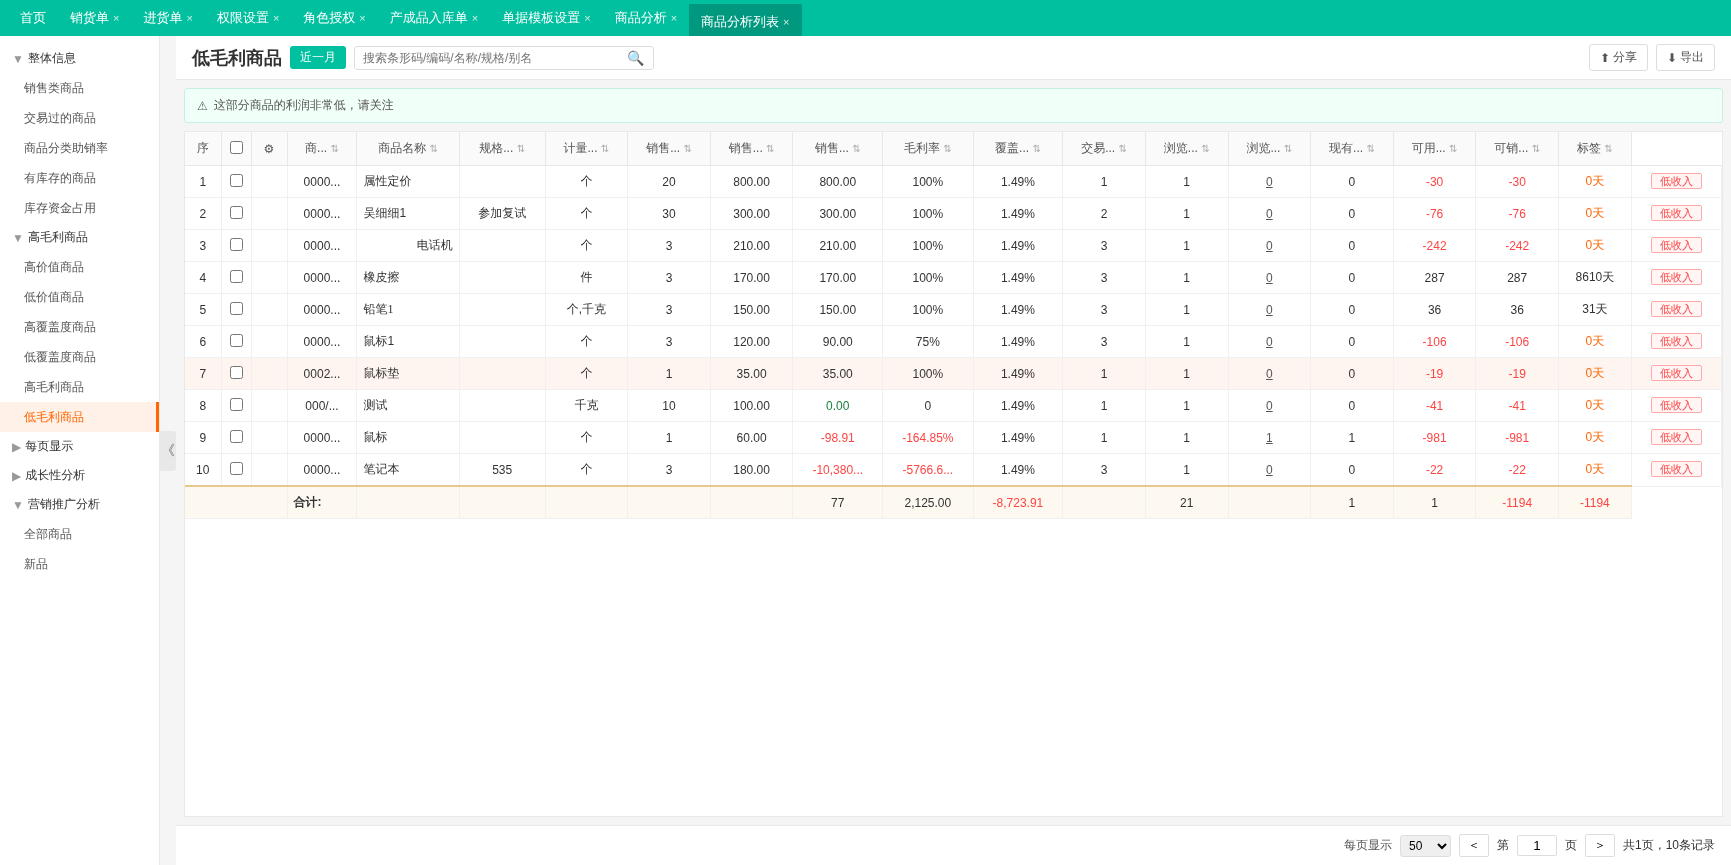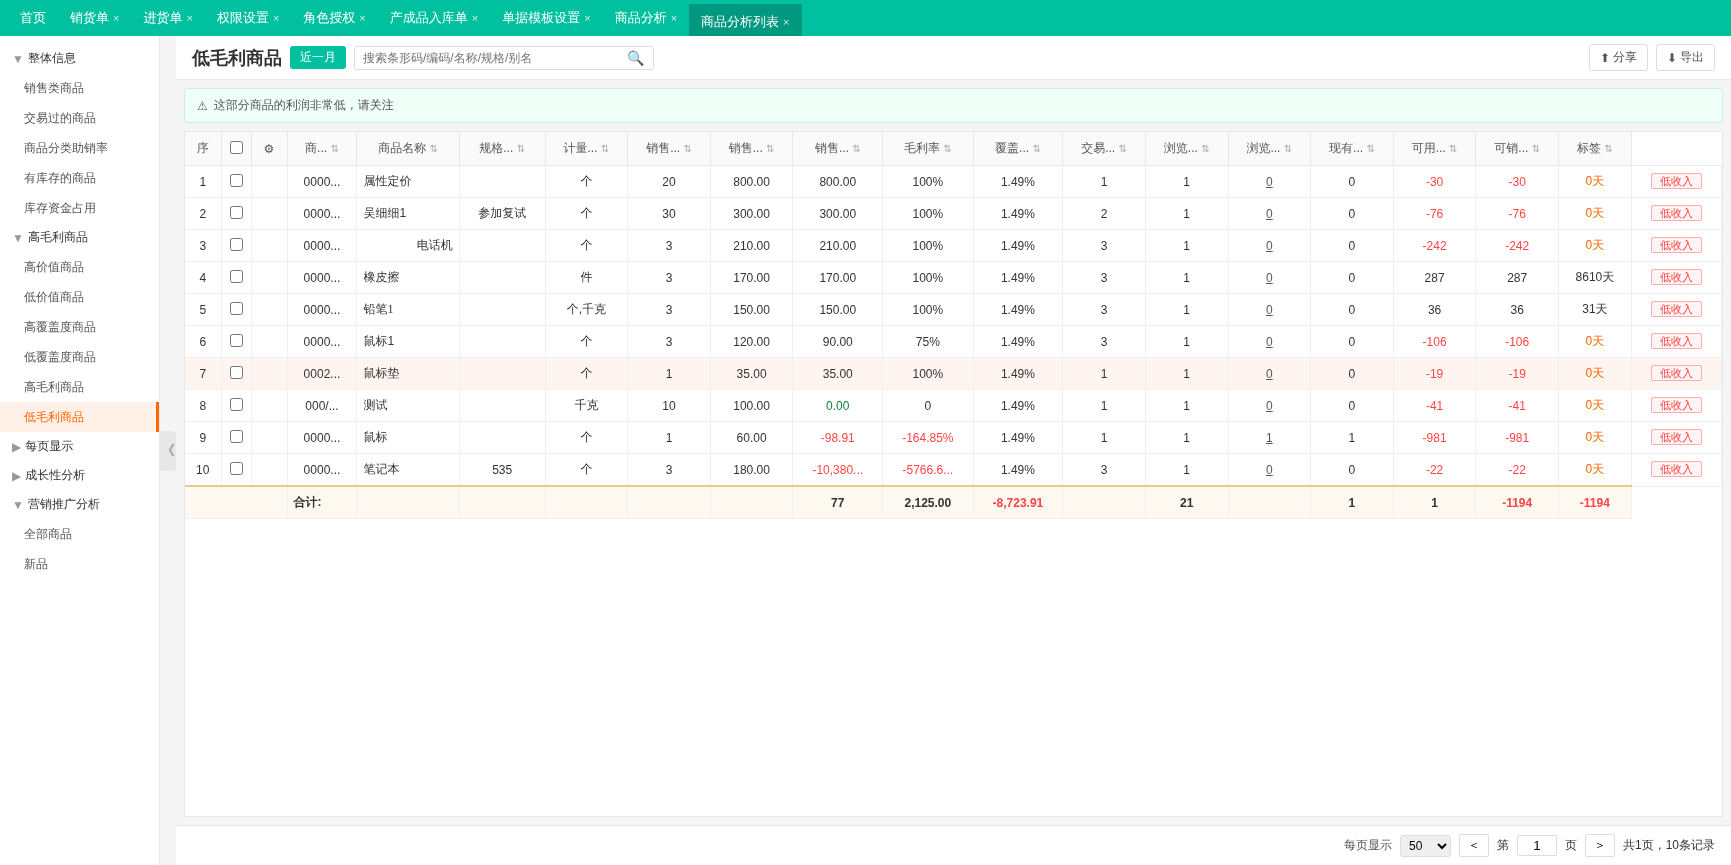--- a/index.html
+++ b/index.html
@@ -60,21 +60,21 @@
     .page-nav-btn { border: 1px solid #ddd; background: #fff; padding: 2px 8px; cursor: pointer; border-radius: 2px; font-size: 12px; }
     
     input[type="checkbox"] { cursor: pointer; }
     
     .sort-indicator { color: #aaa; font-size: 10px; }
     
     
     .collapse-arrow { background: #e8e8e8; width: 16px; height: 40px; display: flex; align-items: center; justify-content: center; cursor: pointer; color: #666; font-size: 14px; margin: auto 0; border-radius: 0 3px 3px 0; flex-shrink: 0; }
     
     .tfoot-row { background: #fdf8f0; }
-    .tfoot-row td { font-weight: bold; color: #333; border-top: 2px solid #e8c88c; }
+    .tfoot-row td { font-weight: normal; color: #333; border-top: 2px solid #e8c88c; }
   </style>
 </head>
 <body>
 
 <div class="top-nav">
   <div class="nav-item">
     <span>首页</span>
   </div>
   <div class="nav-item">
     <span>销货单</span>

